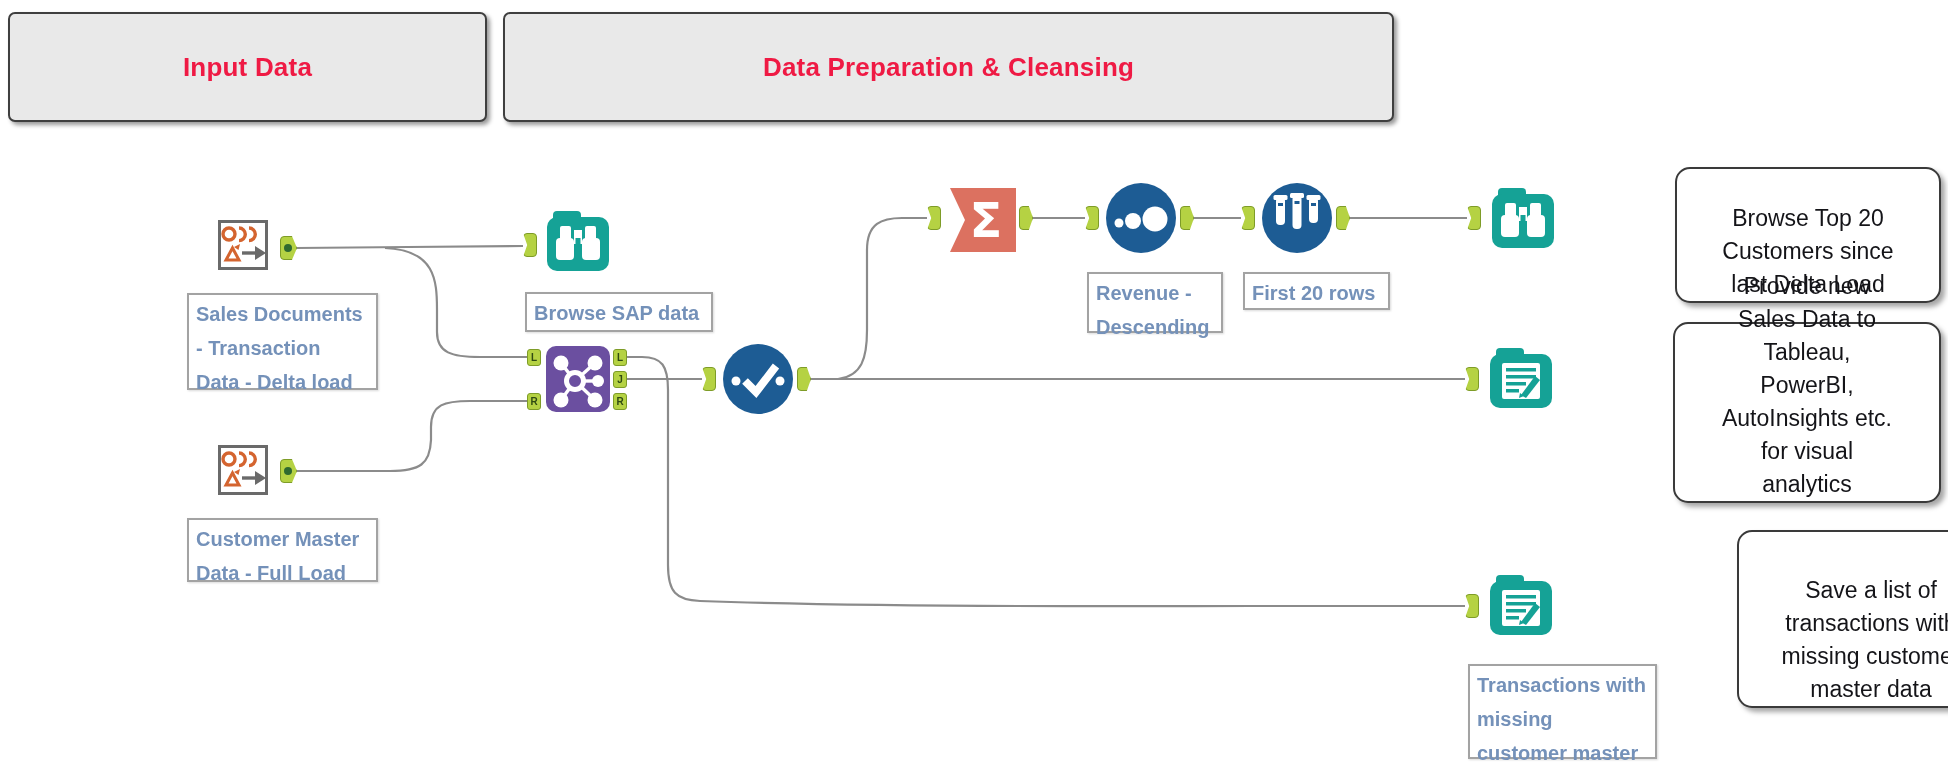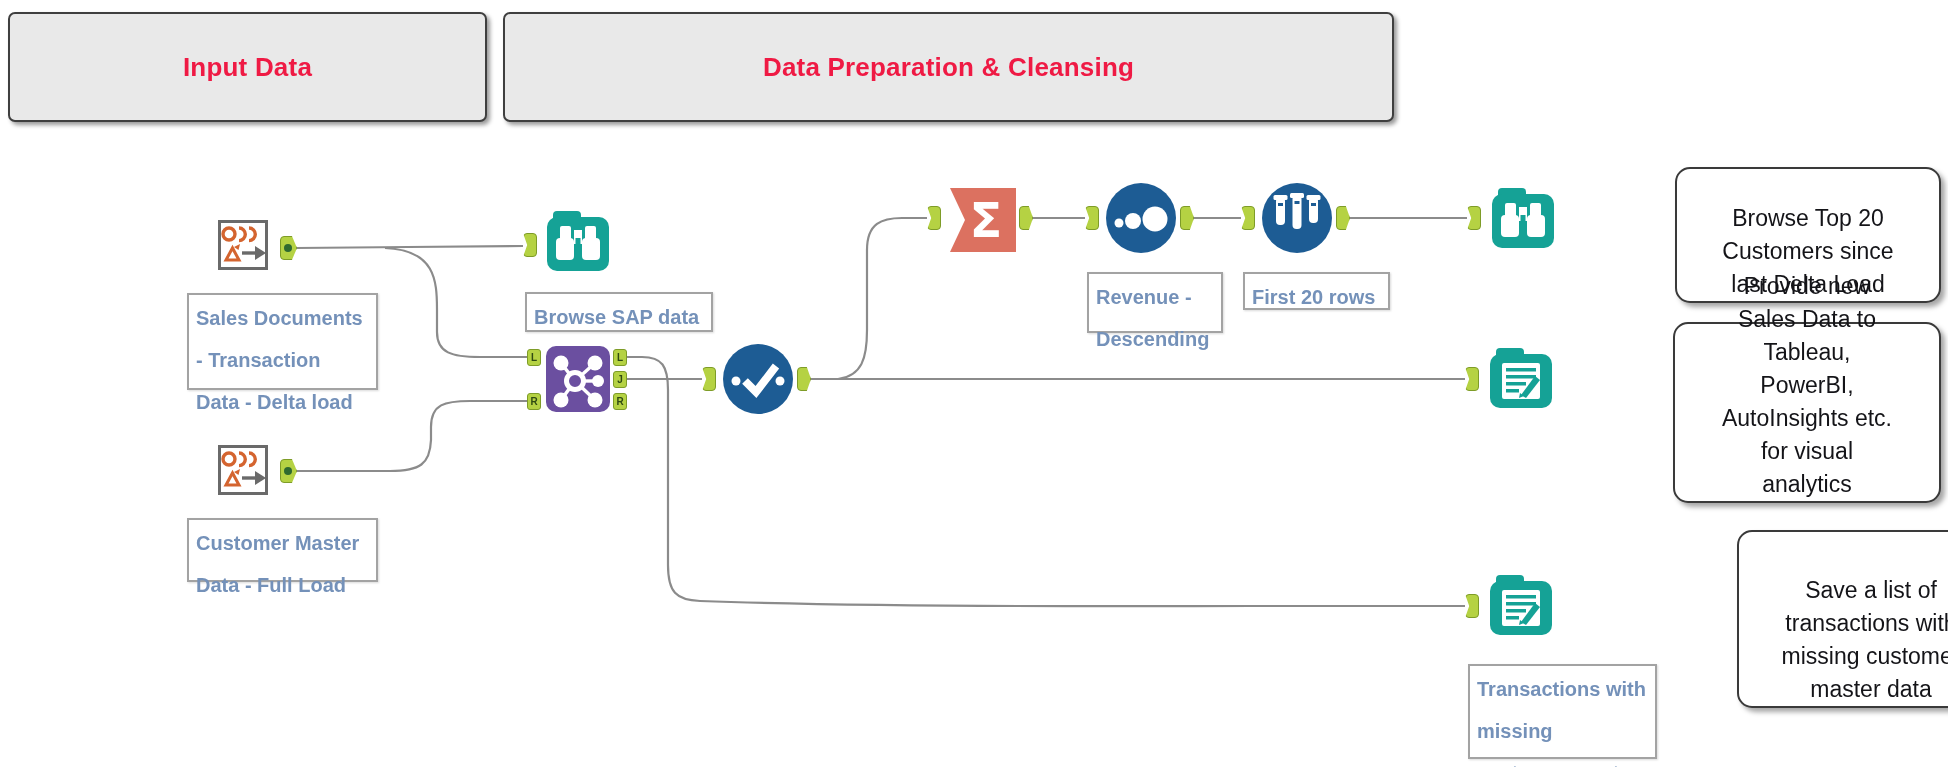--- a/index.html
+++ b/index.html
@@ -17,21 +17,21 @@
   }
   .container-header span{
     color:#ef1a44;font-weight:bold;font-size:26px;letter-spacing:.2px;
   }
 
   .tool{position:absolute;}
   .tool svg{display:block;width:100%;height:100%;overflow:visible;}
 
   .annotation{
     position:absolute;background:#ffffff;border:2px solid #a3a3a3;
-    color:#7491b9;font-weight:bold;font-size:20px;line-height:42px;
+    color:#7491b9;font-weight:bold;font-size:20px;line-height:34px;
     padding:2px 7px;box-sizing:border-box;text-align:left;
     box-shadow:1px 1px 2px rgba(0,0,0,.15);
   }
 
   .comment{
     position:absolute;background:#ffffff;border:2px solid #3a3a3a;border-radius:15px;
     box-shadow:4px 4px 5px rgba(0,0,0,.35);
     display:flex;align-items:flex-end;justify-content:center;text-align:center;
     color:#141418;font-size:23px;line-height:33px;font-weight:500;
     box-sizing:border-box;

